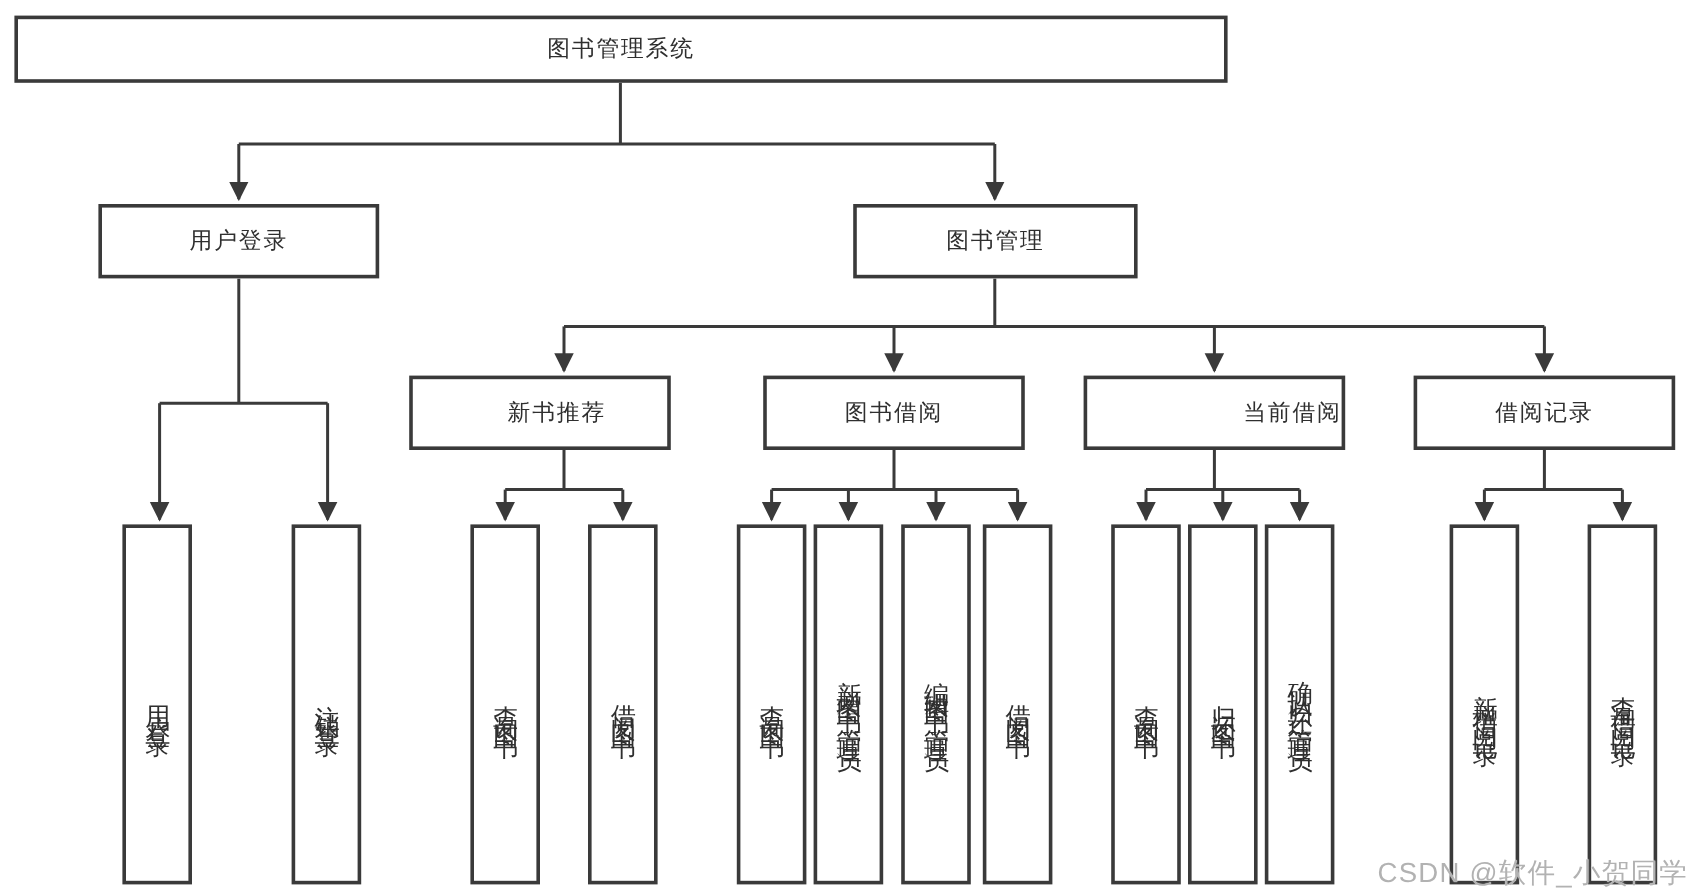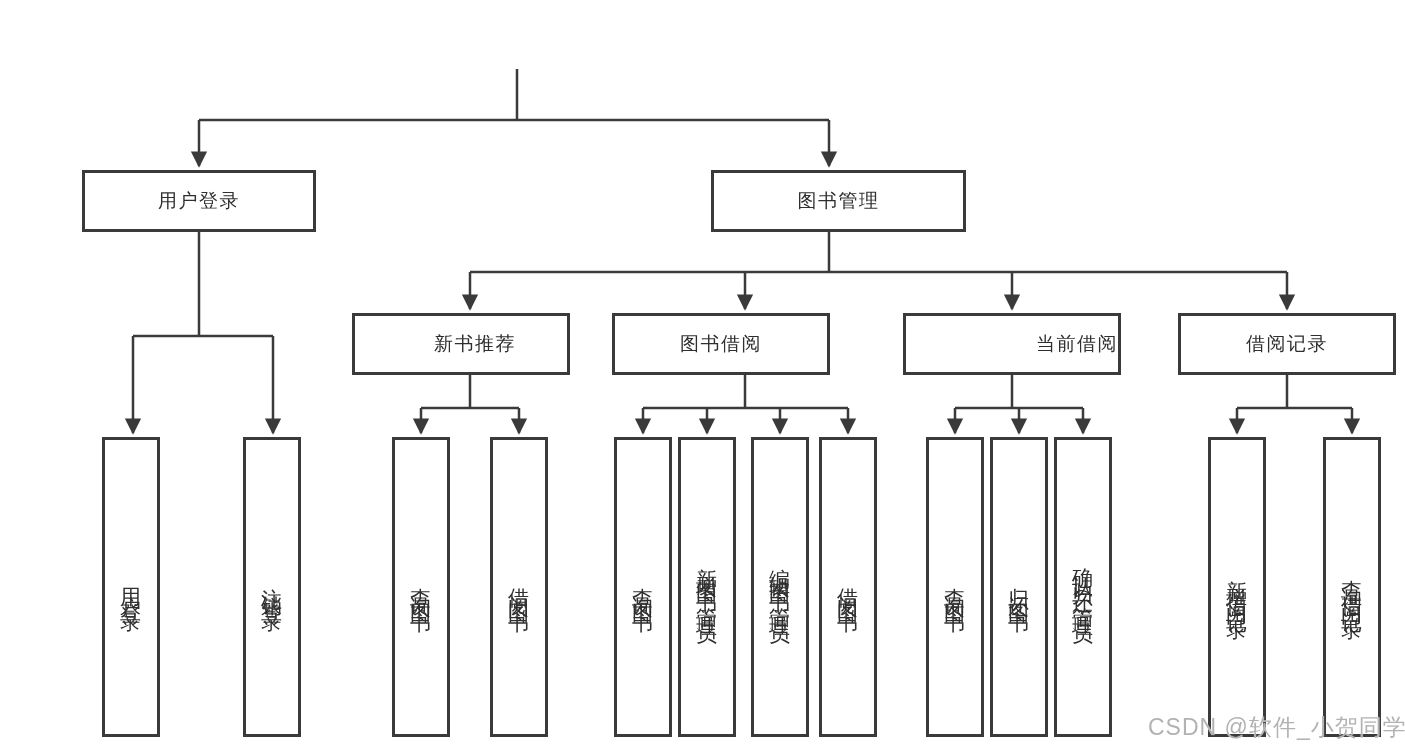--- a/index.html
+++ b/index.html
@@ -18,24 +18,24 @@
     border:3px solid #3a3a3a;
     display:flex;align-items:center;justify-content:center;
     color:#2f2f2f;
   }
   .node .lbl{
     font-size:19px;letter-spacing:1.5px;color:#2f2f2f;white-space:nowrap;
   }
   .root{left:12px;top:13px;width:1011px;height:56px;}
   .lv2{top:170px;height:62px;}
   .n-user-login{left:82px;width:234px;}
-  .n-book-mgmt{left:711px;width:255px;}
+  .n-book-mgmt{left:711px;width:237px;}
   .lv3{top:313px;height:62px;width:218px;}
-  .n-recommend{left:352px;padding-left:28px;}
-  .n-borrowing{left:612px;}
+  .n-recommend{left:341px;padding-left:28px;}
+  .n-borrowing{left:636px;}
   .n-current{left:903px;justify-content:flex-end;}
   .n-records{left:1178px;}
   .leaf{top:437px;width:58px;height:300px;}
   .leaf .vlbl{
     writing-mode:vertical-rl;
     text-orientation:mixed;
     font-size:21px;
     letter-spacing:8px;
     line-height:1;
     color:#2f2f2f;
@@ -96,20 +96,23 @@
       <line x1="955" y1="408" x2="955" y2="433" marker-end="url(#ah)"></line>
       <line x1="1019" y1="408" x2="1019" y2="433" marker-end="url(#ah)"></line>
       <line x1="1083" y1="408" x2="1083" y2="433" marker-end="url(#ah)"></line>
 
       <path d="M1287,375 V408 M1237,408 H1352"></path>
       <line x1="1237" y1="408" x2="1237" y2="433" marker-end="url(#ah)"></line>
       <line x1="1352" y1="408" x2="1352" y2="433" marker-end="url(#ah)"></line>
     </g>
   </svg>
 
+  <div class="node root">
+    <span class="lbl">图书管理系统</span>
+  </div>
 
   <div class="node lv2 n-user-login">
     <span class="lbl">用户登录</span>
   </div>
   <div class="node lv2 n-book-mgmt">
     <span class="lbl">图书管理</span>
   </div>
 
   <div class="node lv3 n-recommend">
     <span class="lbl">新书推荐</span>

